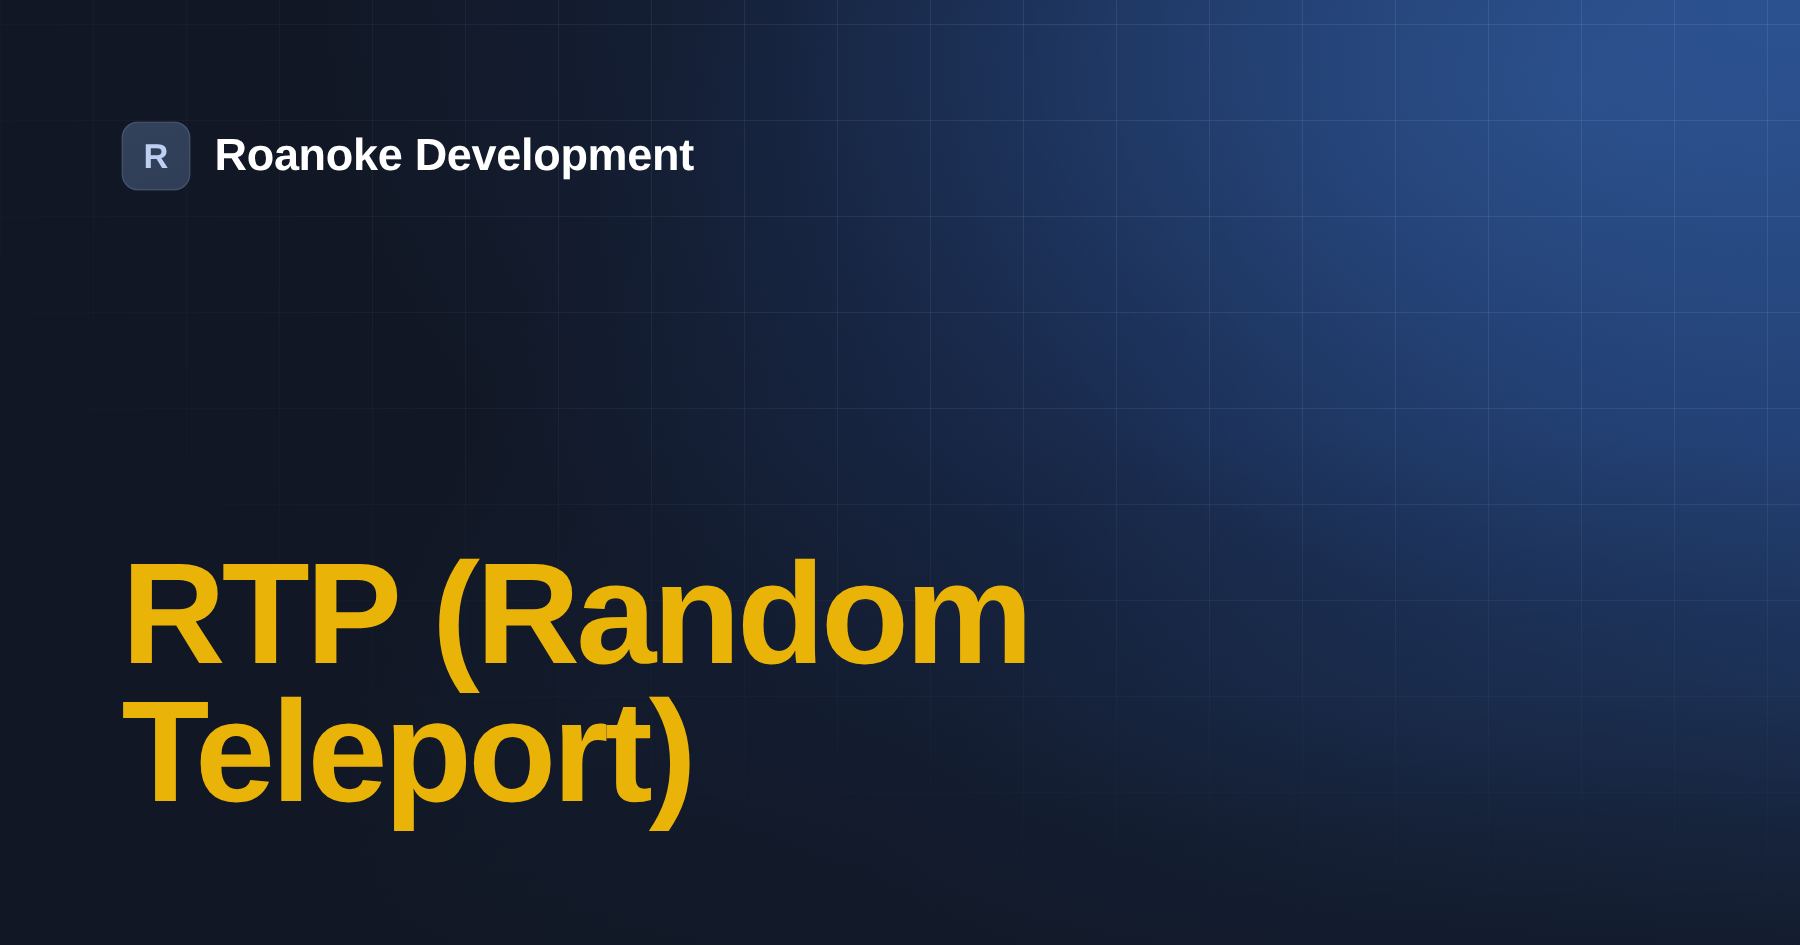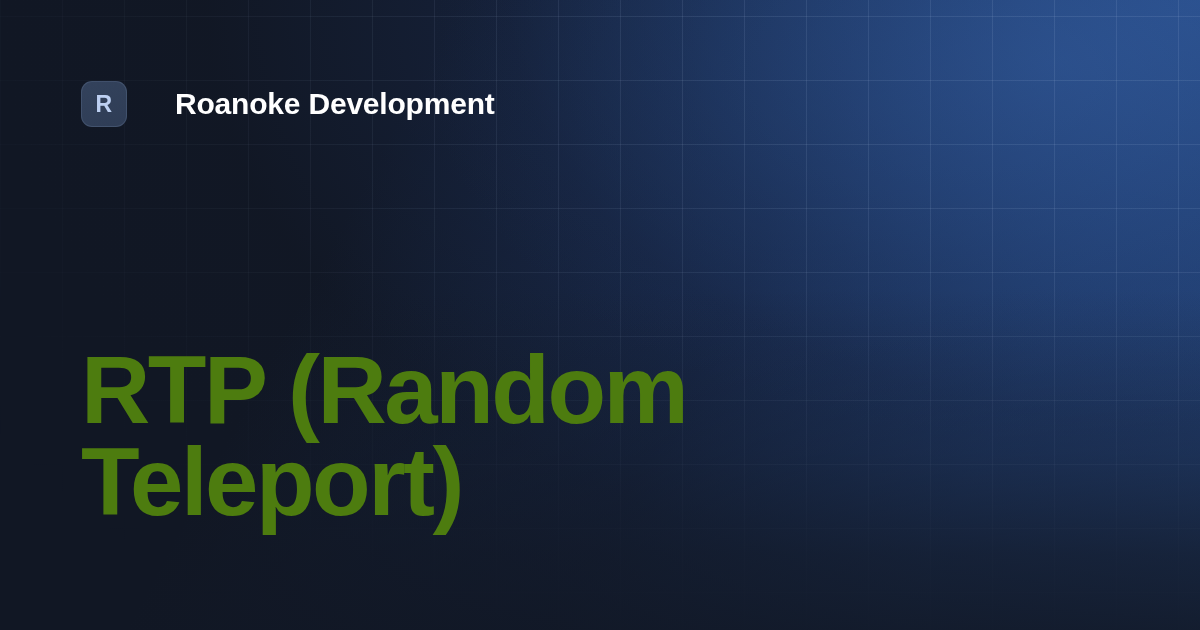--- a/index.html
+++ b/index.html
@@ -145,34 +145,33 @@
     letter-spacing: 0.2px;
   }
 
   .brand-name {
     font-size: 30px;
     font-weight: bold;
     color: #ffffff;
     line-height: 1;
     letter-spacing: -0.2px;
     white-space: nowrap;
-    margin-left: 32px;
   }
 
   
   .hero-title {
     position: absolute;
     left: 81px;
-    top: 344px;
+    top: 364px;
     width: 660px;
     font-size: 96px;
     font-weight: bold;
     line-height: 92px;
     letter-spacing: -2.5px;
-    color: #4d7c0f;
+    color: #eab308;
   }
 </style>
 </head>
 <body>
 
 <div class="og-card">
 
   <div class="bg-base"></div>
   <div class="bg-glow-diagonal"></div>
   <div class="bg-glow-radial"></div>

